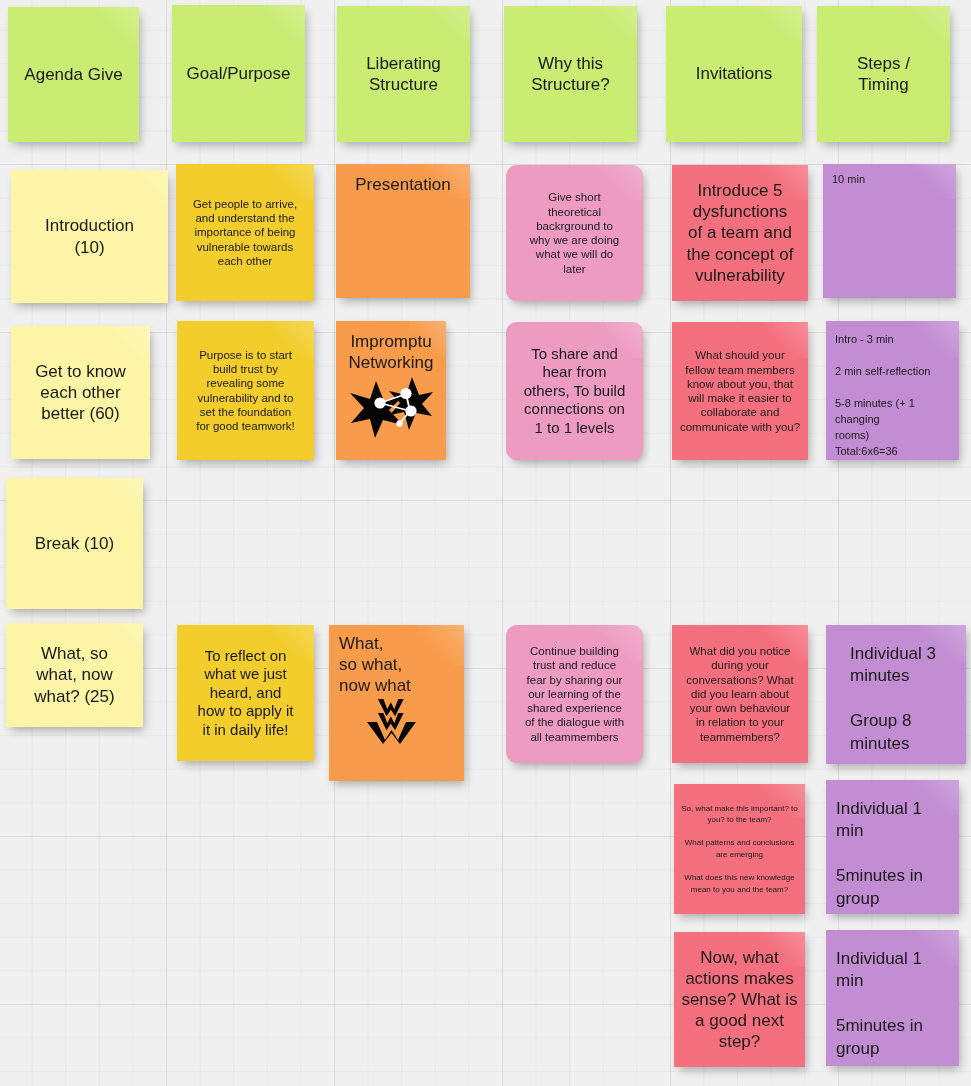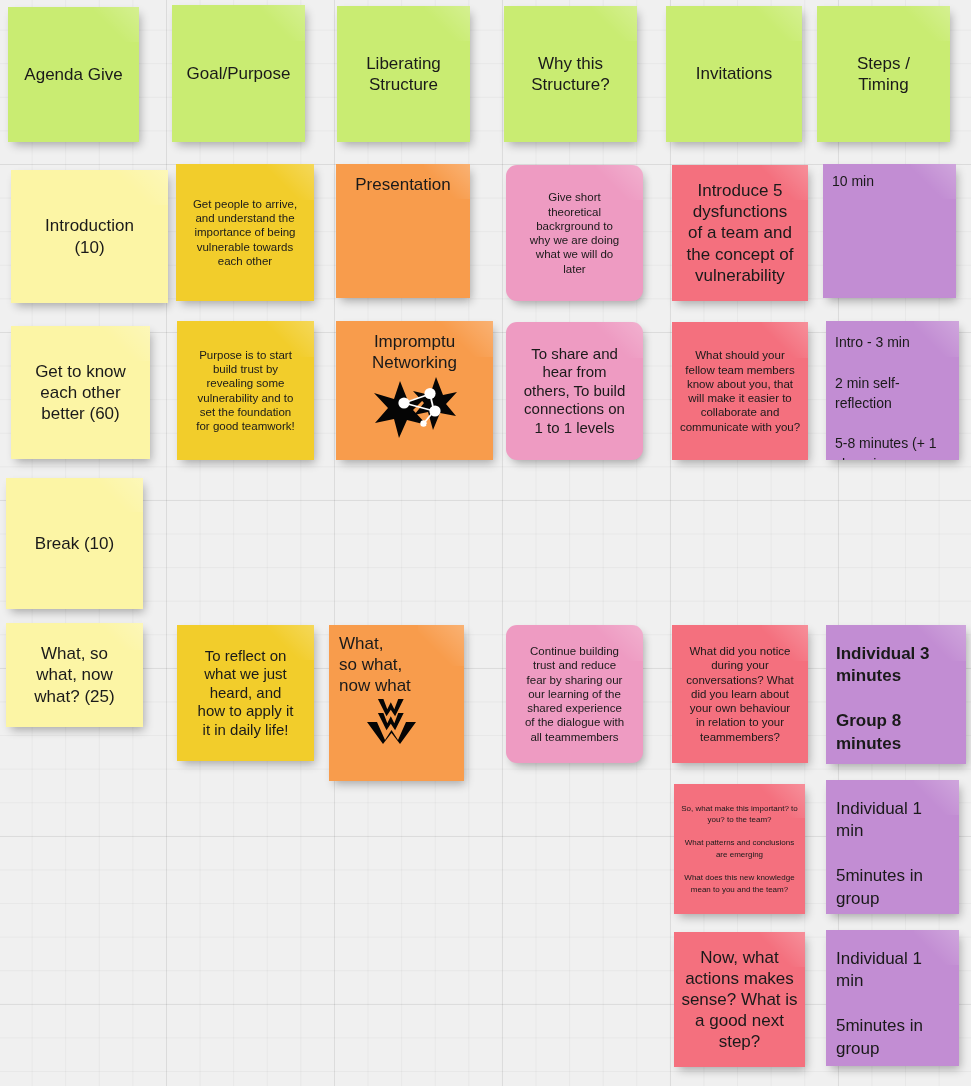--- a/index.html
+++ b/index.html
@@ -68,21 +68,21 @@
   .c-orange{ background:#f89c4c; }
   .c-pink  { background:#ee9bc2;border-radius:11px; }
   .c-red   { background:#f4707e; }
   .c-purple{ background:#c28dd3; }
 
   
   .fs-hdr  { font-size:17px; }
   .fs-lg   { font-size:17px; }
   .fs-md   { font-size:15px; }
   .fs-sm   { font-size:11.5px; }
-  .fs-xs   { font-size:14px; }
+  .fs-xs   { font-size:11px; }
   .fs-tiny { font-size:8px; }
 
   
   .icon-wrap{
     position:relative;z-index:2;
     display:flex;align-items:center;justify-content:center;
     width:100%;
   }
   .net-icon{ margin-top:2px; }
   .www-icon{ margin-top:0px; }
@@ -165,21 +165,21 @@
 
   <div class="note c-yellow fs-sm" style="left:177px;top:321px;width:137px;height:139px;">
     <span class="txt">Purpose is to start
 build trust by
 revealing some
 vulnerability and to
 set the foundation
 for good teamwork!</span>
   </div>
 
-  <div class="note c-orange fs-lg al-top" style="left:336px;top:321px;width:157px;height:139px;padding-top:10px;">
+  <div class="note c-orange fs-lg al-top" style="left:336px;top:321px;width:110px;height:139px;padding-top:10px;">
     <span class="txt">Impromptu
 Networking</span>
     <span class="icon-wrap net-icon">
       <svg width="86" height="66" viewBox="0 0 86 66" aria-hidden="true">
 
         <g fill="#050505">
 
           <path d="M28 6 L36 26 L56 20 L41 35 L55 50 L35 45 L27 63 L22 44 L3 48 L16 33 L2 18 L22 24 Z"></path>
 
           <path d="M64 2 L71 20 L85 17 L74 29 L84 41 L68 38 L61 55 L56 37 L42 40 L52 28 L41 16 L58 20 Z"></path>
@@ -277,21 +277,21 @@
   <div class="note c-red fs-sm" style="left:672px;top:625px;width:136px;height:138px;">
     <span class="txt">What did you notice
 during your
 conversations? What
 did you learn about
 your own behaviour
 in relation to your
 teammembers?</span>
   </div>
 
-  <div class="note c-purple fs-lg al-topleft" style="left:826px;top:625px;width:140px;height:139px;padding:18px 0 0 10px;font-weight:bold;">
+  <div class="note c-purple fs-lg al-topleft" style="left:826px;top:625px;width:140px;height:139px;padding:18px 0 0 24px;">
     <span class="txt" style="line-height:1.32;">Individual 3
 minutes
 
 Group 8
 minutes</span>
   </div>
 
   <div class="note c-red fs-tiny" style="left:674px;top:784px;width:131px;height:130px;">
     <span class="txt" style="line-height:1.45;">So, what make this important? to
 you? to the team?

